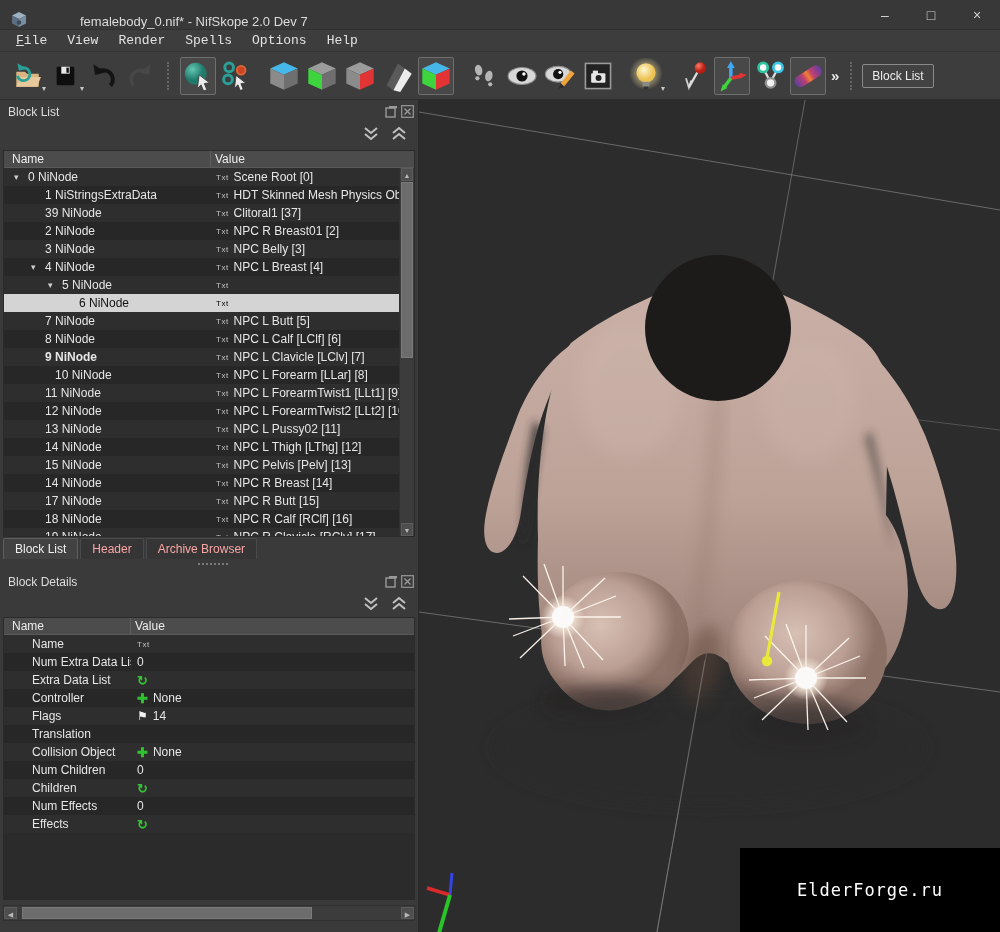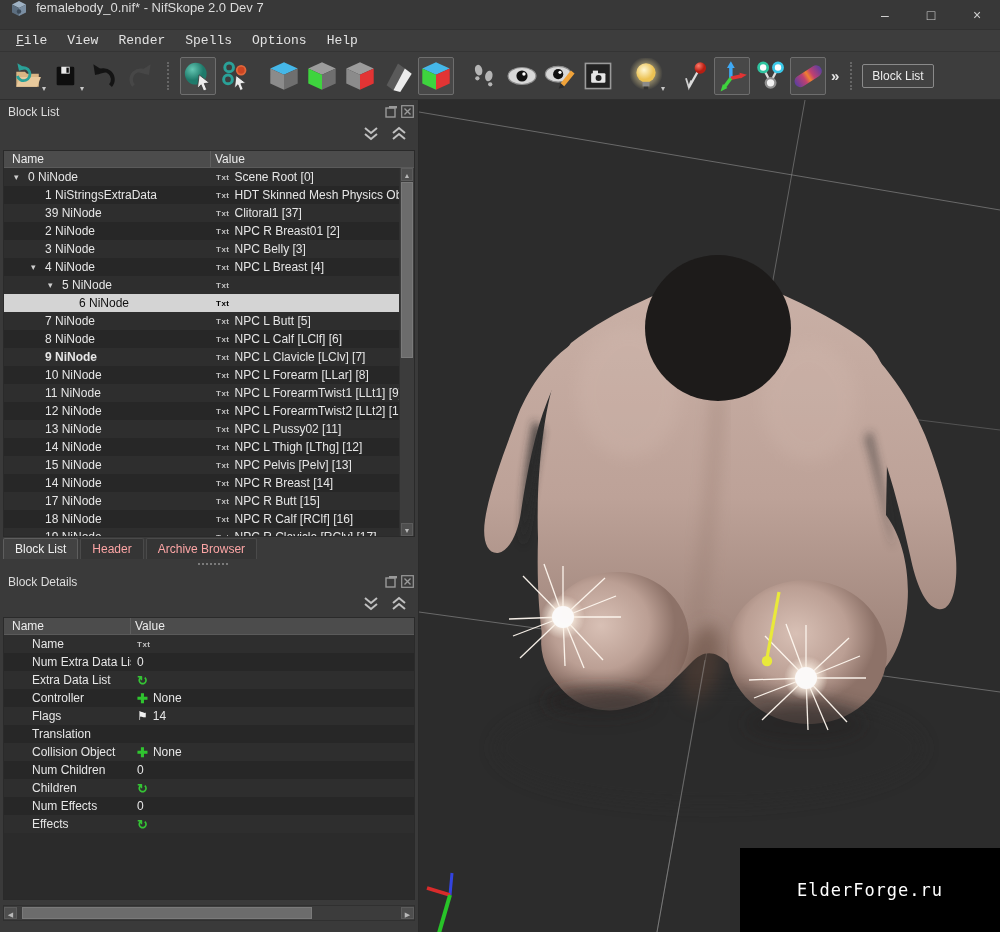--- a/index.html
+++ b/index.html
@@ -4,21 +4,21 @@
 <style>
   * { margin:0; padding:0; box-sizing:border-box; }
   html,body { width:1000px; height:932px; }
   body {
     position:relative; overflow:hidden; background:#3a3a3a;
     font-family:"Liberation Sans", sans-serif; color:#e0e0e0; font-size:12px;
     -webkit-font-smoothing:antialiased;
   }
   
   .titlebar { position:absolute; left:0; top:0; width:1000px; height:30px;
-    background:#383838; display:flex; align-items:flex-start; border-bottom:1px solid #313131;}
+    background:#383838; display:flex; align-items:flex-end; border-bottom:1px solid #313131;gap:44px;}
   .app-icon { width:18px; height:18px; margin:0 8px 0 10px; }
   .title-text { font-size:13px; color:#dcdcdc; }
   .win-controls { margin-left:auto; display:flex; height:100%; }
   .win-btn { width:46px; height:100%; display:flex; align-items:center; justify-content:center;
     color:#cfcfcf; font-size:14px; }
   .menubar { position:absolute; left:0; top:30px; width:1000px; height:22px;
     background:#3d3d3d; display:flex; align-items:center; padding-left:6px; border-bottom:1px solid #343434;}
   .menu-item { padding:2px 10px; font-size:13px; color:#e2e2e2;font-family:Liberation Mono, monospace; }
   .menu-item.accel::first-letter { text-decoration:underline; }
   .toolbar { position:absolute; left:0; top:52px; width:1000px; height:48px;
@@ -51,21 +51,21 @@
   .bd-tbl .h1 { width:127px; }
   .rows { position:absolute; left:0; right:0; top:17px; bottom:0; overflow:hidden; }
   .trow { height:18px; display:flex; align-items:center; font-size:12px; color:#e6e6e6; position:relative; }
   .trow:nth-child(odd) { background:#2e2e2e; }
   .trow:nth-child(even) { background:#272727; }
   .trow.selected { background:#d4d4d4; color:#101010; }
   .bl-name { width:207px; display:flex; align-items:center; overflow:hidden; white-space:nowrap; flex:none; }
   .expander { width:14px; font-size:9px; color:#cfcfcf; flex:none; }
   .trow.selected .expander { color:#222; }
   .bl-val { flex:1; display:flex; align-items:center; gap:5px; padding-left:5px; overflow:hidden; white-space:nowrap; }
-  .ic-txt { font-size:8px; font-weight:bold; color:#c4c4c4; letter-spacing:0.5px; flex:none; }
+  .ic-txt { font-size:8px; font-weight:normal; color:#c4c4c4; letter-spacing:0.5px; flex:none; }
   .trow.selected .ic-txt { color:#000; }
   .bd-name { width:127px; padding-left:28px; overflow:hidden; white-space:nowrap; flex:none; }
   .bd-val { flex:1; display:flex; align-items:center; gap:5px; padding-left:6px; overflow:hidden; white-space:nowrap;}
   .ic-plus { color:#2fc42f; font-weight:bold; font-size:13px; }
   .ic-flag { color:#f0f0f0; font-size:12px; }
   .ic-refresh { color:#35c435; font-weight:bold; font-size:13px; }
   
   .vscroll { position:absolute; right:0; top:17px; bottom:0; width:15px; background:#3c3c3c; border-left:1px solid #303030;}
   .sb-btn { position:absolute; left:1px; right:1px; height:13px; background:#4e4e4e; color:#b8b8b8;
     font-size:7px; text-align:center; line-height:13px; border:1px solid #5c5c5c;}
@@ -442,21 +442,21 @@
     <div class="bl-name" style="padding-left: 27px; font-weight: bold;">
       <span class="expander" style="visibility: hidden;">▾</span>
       <span>9 NiNode</span>
     </div>
     <div class="bl-val">
       <span class="ic-txt">Txt</span>
       <span>NPC L Clavicle [LClv] [7]</span>
     </div>
   </div>
         <div class="trow">
-    <div class="bl-name" style="padding-left: 27px;">
+    <div class="bl-name" style="padding-left: 37px;">
       <span class="expander" style="visibility: hidden;">▾</span>
       <span>10 NiNode</span>
     </div>
     <div class="bl-val">
       <span class="ic-txt">Txt</span>
       <span>NPC L Forearm [LLar] [8]</span>
     </div>
   </div>
         <div class="trow">
     <div class="bl-name" style="padding-left: 27px;">

